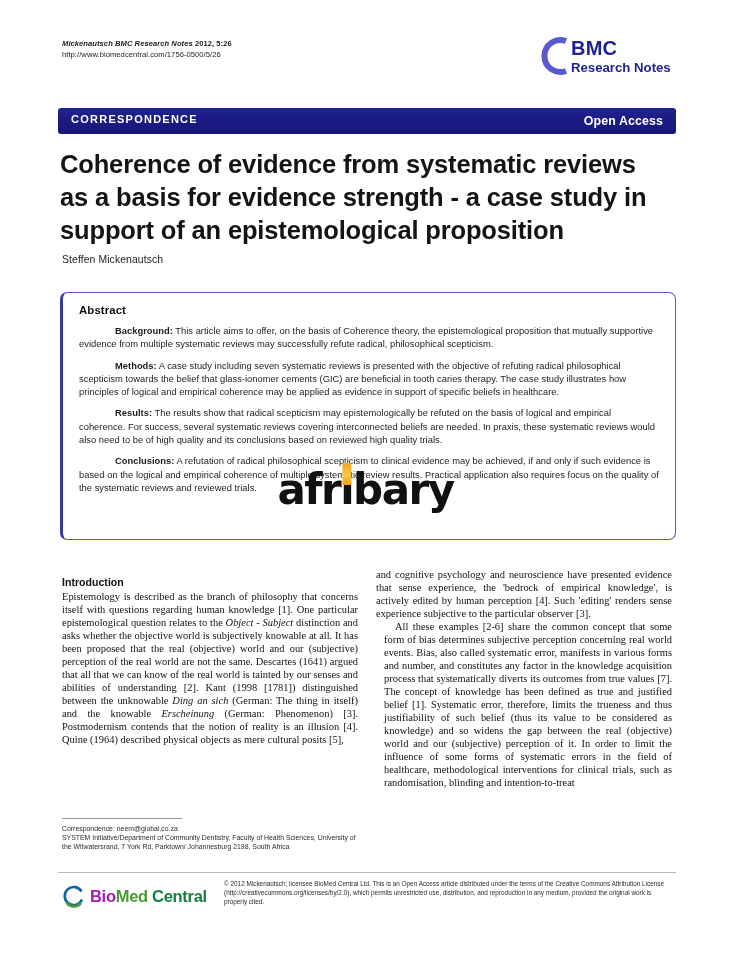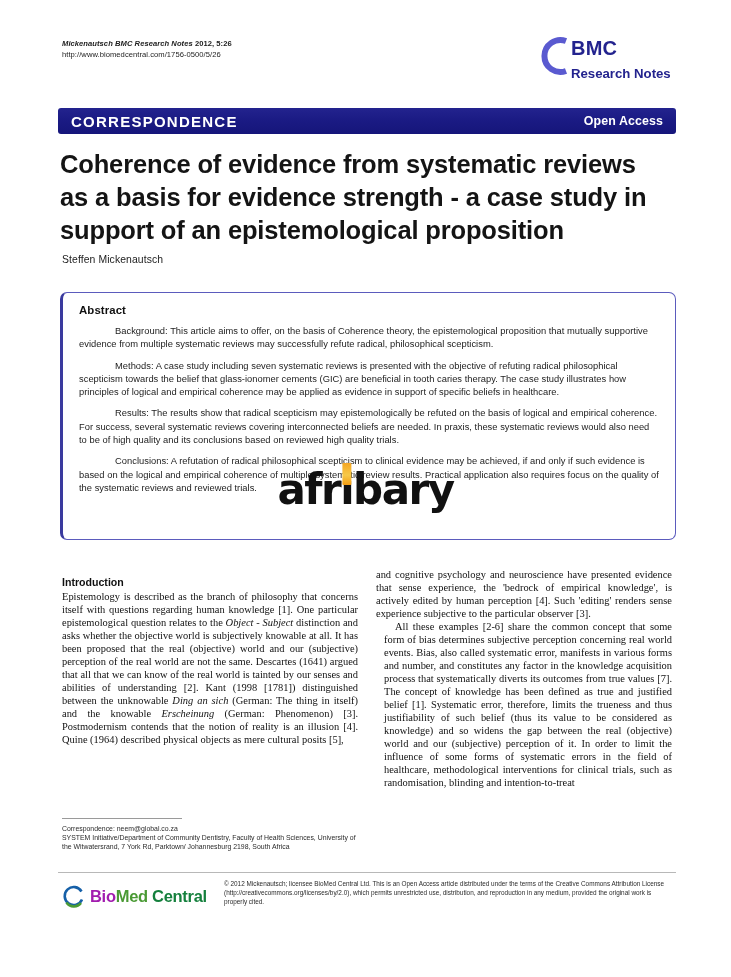--- a/index.html
+++ b/index.html
@@ -68,40 +68,40 @@
     font-weight: 700;
     letter-spacing: 0.2px;
     color: #23238e;
     line-height: 21px;
   }
   .bmc-text .bmc-sub {
     font-size: 13.2px;
     font-weight: 700;
     color: #23238e;
     line-height: 15px;
-    margin-top: 7px;
+    margin-top: 1px;
   }
 
   
   .banner {
     position: absolute;
     left: 58px;
     top: 108px;
     width: 618px;
     height: 26px;
     background: linear-gradient(to bottom, #23238e 0%, #1b1b84 45%, #15157a 100%);
     border-radius: 3px;
     box-sizing: border-box;
   }
   .banner .b-left {
     position: absolute;
     left: 13px;
     top: 5px;
     color: #ffffff;
-    font-size: 15px;
+    font-size: 11px;
     font-weight: 700;
     letter-spacing: 1.25px;
   }
   .banner .b-right {
     position: absolute;
     right: 13px;
     top: 6px;
     color: #ffffff;
     font-size: 12.4px;
     font-weight: 700;
@@ -154,21 +154,21 @@
   }
   .abs-p {
     font-size: 9.35px;
     line-height: 13.3px;
     color: #1c1c1c;
     margin: 0 0 8px 0;
     text-align: left;
     letter-spacing: 0.02px;
   }
   .abs-p:last-child { margin-bottom: 0; }
-  .abs-p b { font-weight: 400; padding-left: 36px; }
+  .abs-p b { font-weight: 700; padding-left: 36px; }
 
   
   .watermark {
     position: absolute;
     left: 50%;
     top: 465px;
     transform: translateX(-50%);
     font-size: 42px;
     font-weight: 700;
     letter-spacing: -1.5px;

